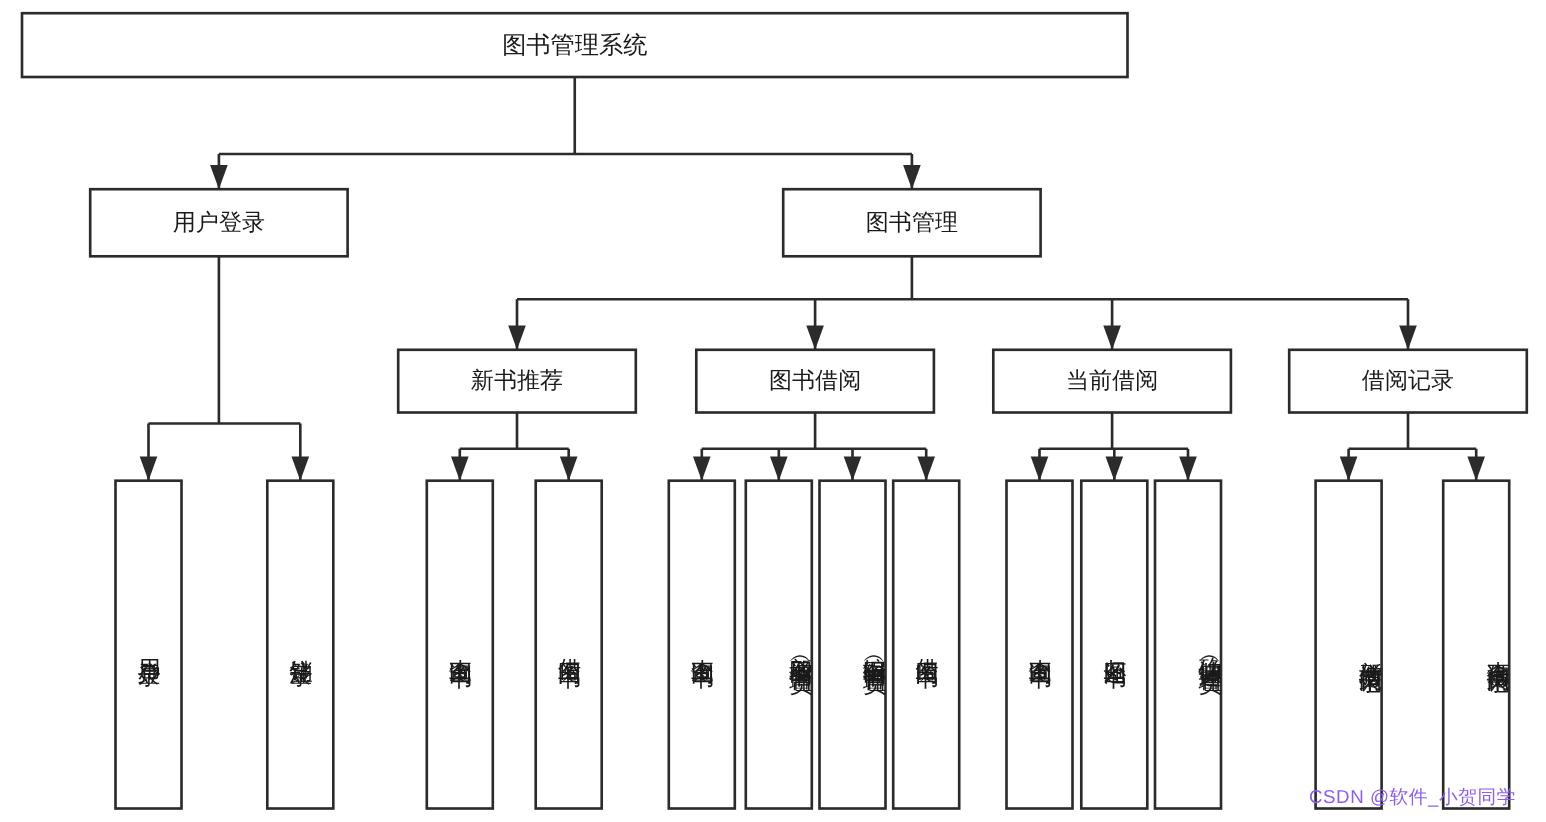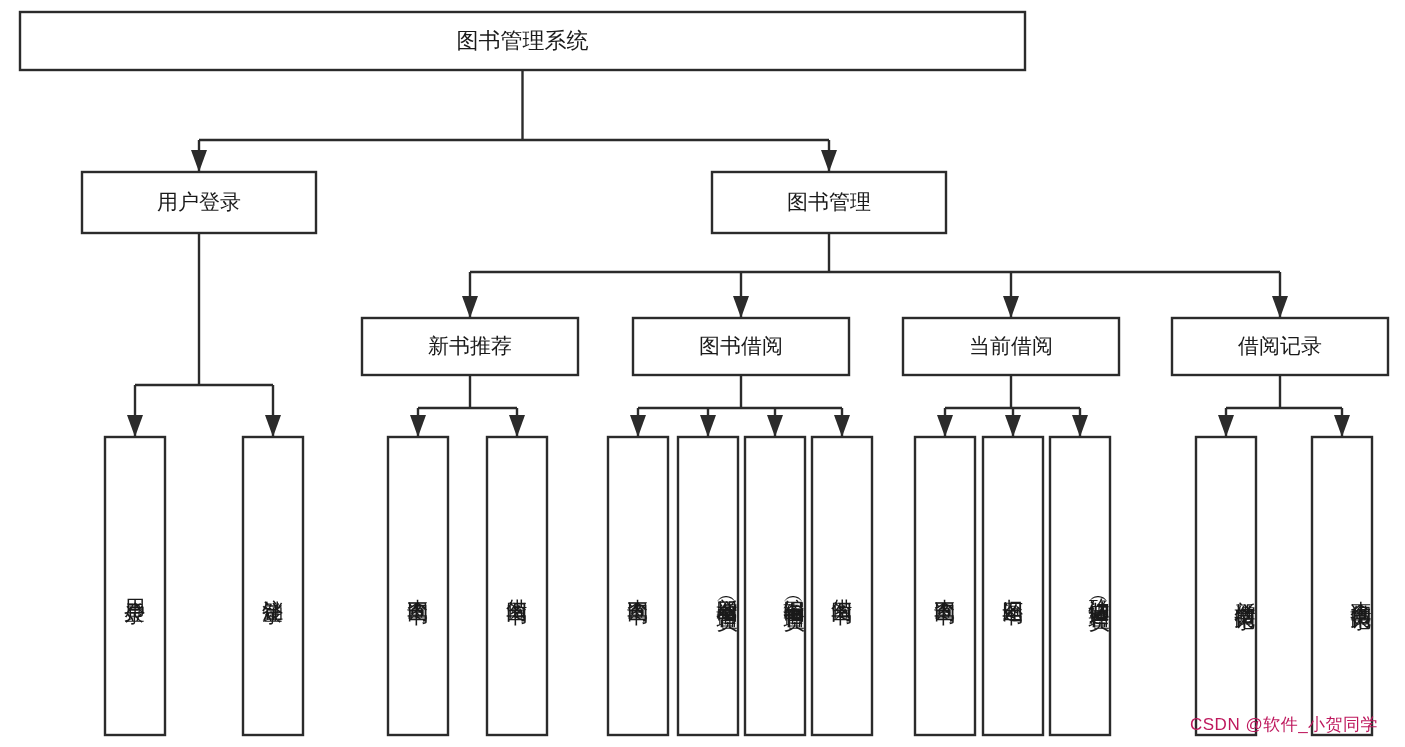--- a/index.html
+++ b/index.html
@@ -68,21 +68,21 @@
   }
   .vtext.v-mid {
     align-items: center;
   }
   .watermark {
     position: absolute;
     left: 1190px;
     top: 713px;
     font-family: "Liberation Sans", "DejaVu Sans", sans-serif;
     font-size: 17px;
-    color: #be185d;
+    color: #8b5cf6;
     white-space: nowrap;
     letter-spacing: 0.5px;
   }
 </style>
 </head>
 <body>
 
 <div id="diagram-root">
 
   <svg class="diagram-canvas" viewBox="0 0 1405 747">

